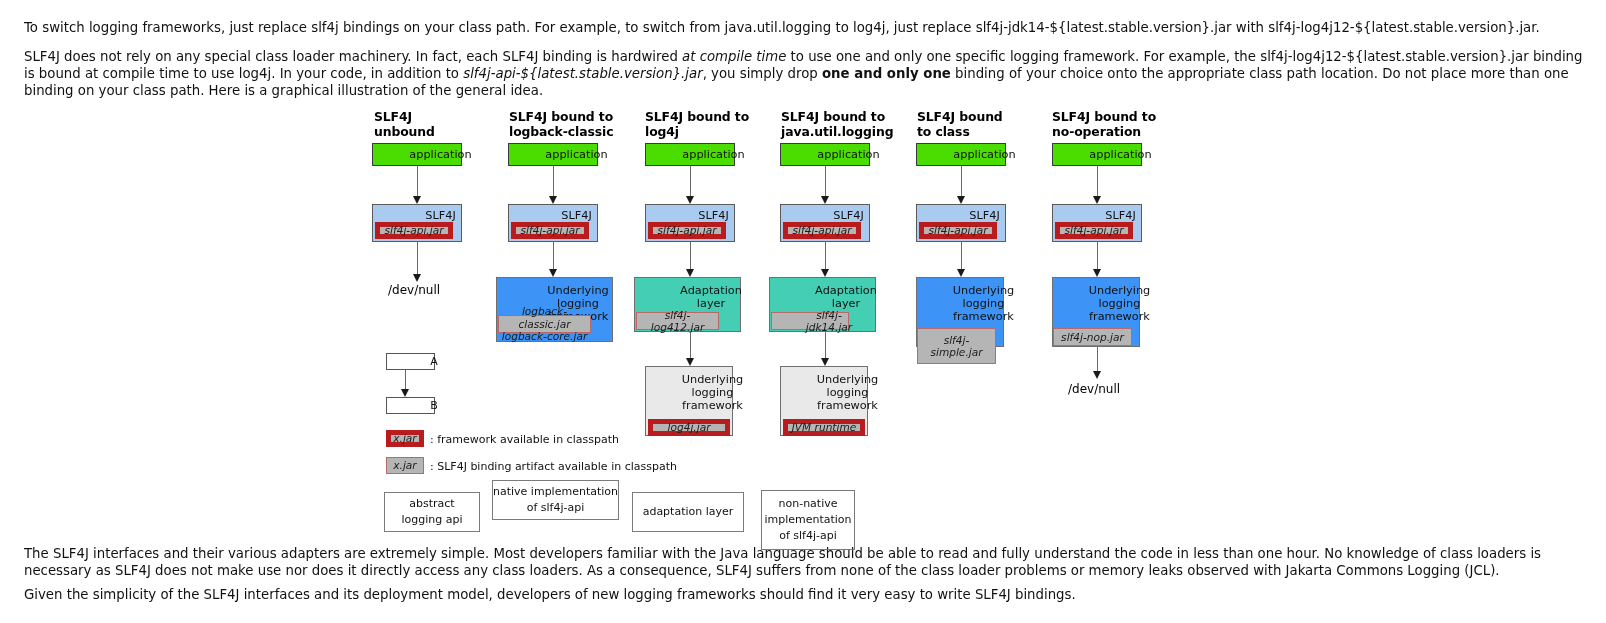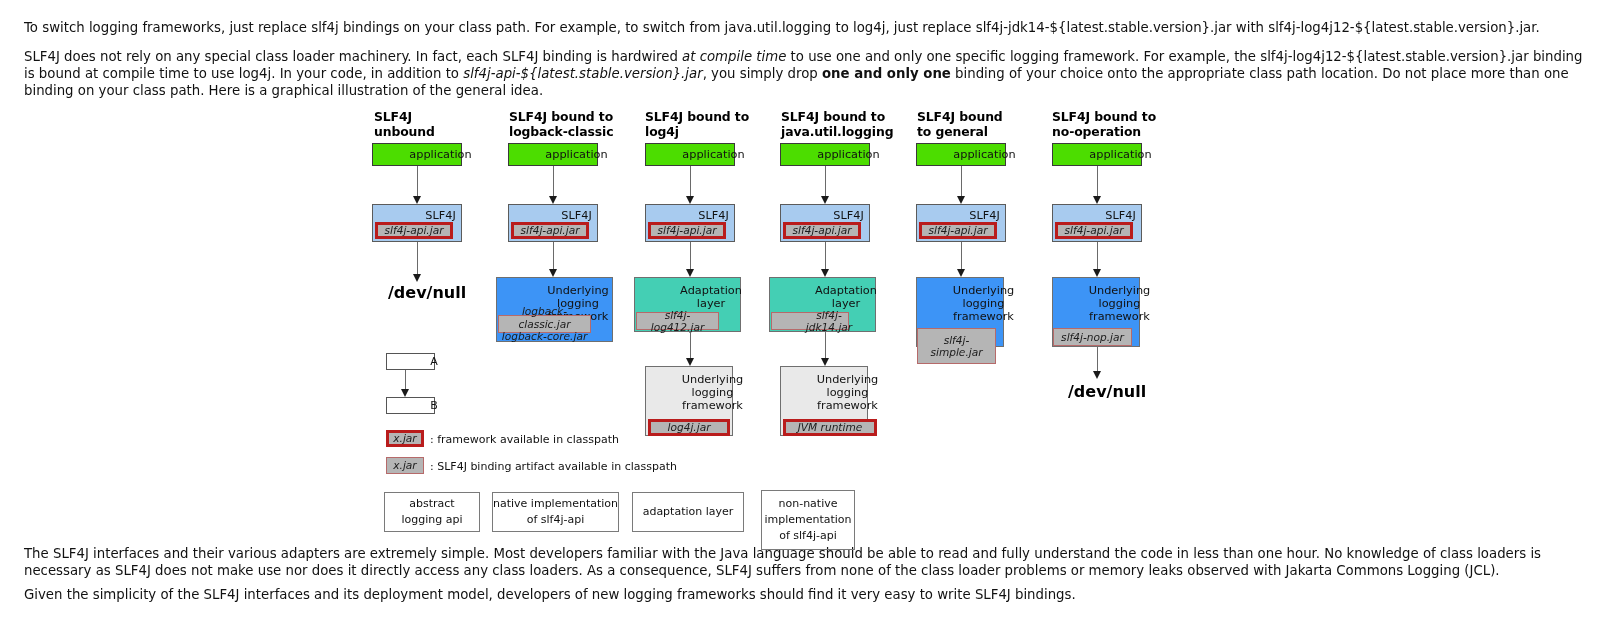--- a/index.html
+++ b/index.html
@@ -54,21 +54,21 @@
   .box.api{background:#a8cbef;border-color:#5b5b5b;}
   .box.native{background:#3d94f6;border-color:#6f6f6f;color:#111;}
   .box.adapt{background:#44cfb4;border-color:#6f6f6f;}
   .box.nonnative{background:#e9e9e9;border-color:#6f6f6f;}
   .box.plain{background:#ffffff;border-color:#555;}
 
   .jar{
     position:absolute;
     box-sizing:border-box;
     background:#b5b5b5;
-    border:3px solid #b91c1c;
+    border:5px solid #b91c1c;
     font-size:10.6px;
     line-height:12.4px;
     font-style:italic;
     text-align:center;
     color:#1b1b1b;
     display:flex;
     align-items:center;
     justify-content:center;
     white-space:pre-line;
     padding:0 2px;
@@ -79,22 +79,22 @@
   .arrow .shaft{position:absolute;left:0;top:0;width:1px;background:#6a6a6a;}
   .arrow .head{
     position:absolute;left:-4.5px;bottom:0;
     width:0;height:0;
     border-left:4.5px solid transparent;
     border-right:4.5px solid transparent;
     border-top:8px solid #1a1a1a;
   }
   .devnull{
     position:absolute;
-    font-size:16px;
-    font-weight:bold;
+    font-size:12px;
+    font-weight:normal;
     color:#000;
     white-space:nowrap;
   }
 
   
   .legtext{
     position:absolute;
     font-size:11px;
     line-height:13.2px;
     color:#111;
@@ -202,24 +202,24 @@
     </div>
   <div class="box adapt" style="left:769px;top:277px;width:107px;height:55px;align-items:flex-start;padding-top:6px;">Adaptation layer</div>
   <div class="jar binding" style="left:771px;top:312px;width:78px;height:18px;padding-left:40px;">slf4j-jdk14.jar</div>
   <div class="arrow" style="left:825px;top:332px;height:34px;">
       <div class="shaft" style="height:26px;"></div>
       <div class="head"></div>
     </div>
   <div class="box nonnative" style="left:780px;top:366px;width:88px;height:70px;align-items:flex-start;padding-top:6px;">Underlying
 logging
 framework</div>
-  <div class="jar" style="left:783px;top:419px;width:94px;height:17px;">JVM runtime</div>
+  <div class="jar" style="left:783px;top:419px;width:82px;height:17px;">JVM runtime</div>
 
   <div class="coltitle" style="left:917px;top:110px;width:125px;">SLF4J bound
-to general</div>
+to class</div>
   <div class="box app" style="left:916px;top:143px;width:90px;height:23px;">application</div>
   <div class="arrow" style="left:961px;top:166px;height:38px;">
       <div class="shaft" style="height:30px;"></div>
       <div class="head"></div>
     </div>
   <div class="box api" style="left:916px;top:204px;width:90px;height:38px;align-items:flex-start;padding-top:4px;">SLF4J API</div>
   <div class="jar" style="left:919px;top:222px;width:78px;height:17px;">slf4j-api.jar</div>
   <div class="arrow" style="left:961px;top:242px;height:35px;">
       <div class="shaft" style="height:27px;"></div>
       <div class="head"></div>
@@ -260,20 +260,20 @@
   <div class="box plain" style="left:386px;top:397px;width:38px;height:17px;font-size:11px;">B</div>
 
   <div class="jar" style="left:386px;top:430px;width:38px;height:17px;">x.jar</div>
   <div class="legrow" style="left:430px;top:433px;">: framework available in classpath</div>
 
   <div class="jar binding" style="left:386px;top:457px;width:38px;height:17px;">x.jar</div>
   <div class="legrow" style="left:430px;top:460px;">: SLF4J binding artifact available in classpath</div>
 
   <div class="swatch abstractl" style="left:384px;top:492px;width:96px;height:40px;">abstract
 logging api</div>
-  <div class="swatch native" style="left:492px;top:492px;width:127px;height:40px;">native implementation
+  <div class="swatch native" style="left:492px;top:480px;width:127px;height:40px;">native implementation
 of slf4j-api</div>
   <div class="swatch adapt" style="left:632px;top:492px;width:112px;height:40px;">adaptation layer</div>
   <div class="swatch nonnative" style="left:761px;top:490px;width:94px;height:60px;">non-native
 implementation
 of slf4j-api</div>
 
 </div>
 
 </body></html>

